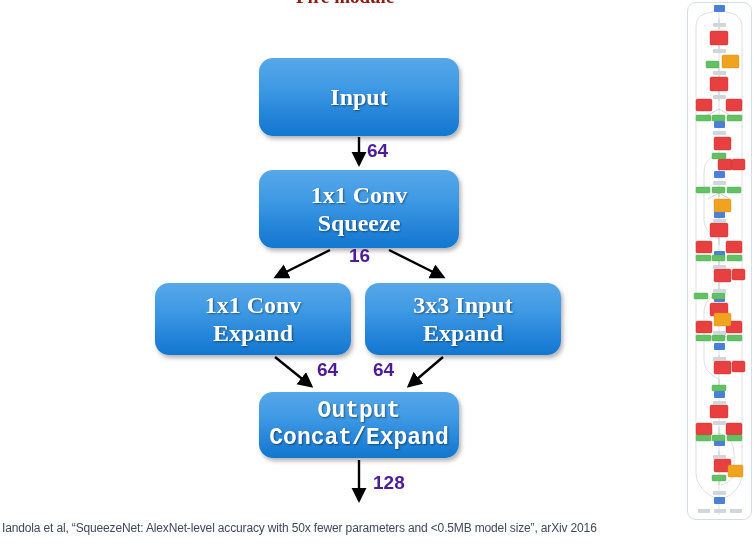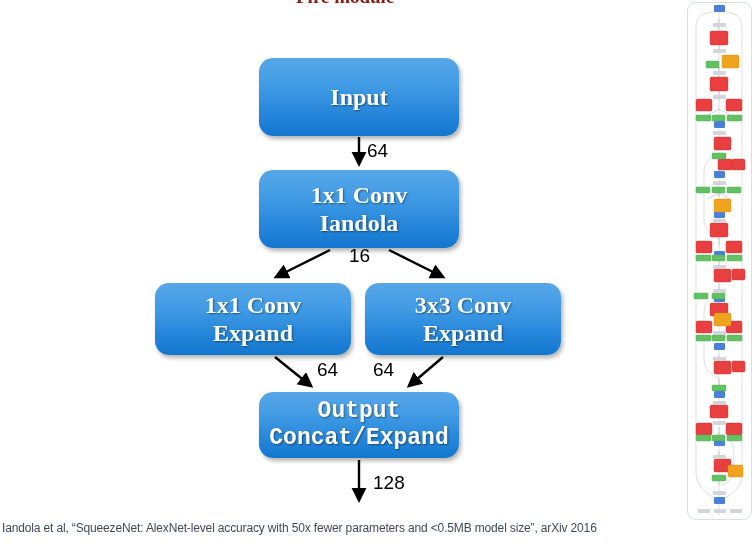--- a/index.html
+++ b/index.html
@@ -69,24 +69,24 @@
     position: absolute;
     left: 0; top: 0;
     width: 753px;
     height: 544px;
     pointer-events: none;
   }
 
   
   .edge-label {
     position: absolute;
-    color: #000000;
+    color: #4c1d95;
     font-family: "Liberation Sans", sans-serif;
     font-size: 19px;
-    font-weight: 400;
+    font-weight: 700;
     white-space: nowrap;
   }
   #lbl-64-top   { left: 367px; top: 140px; }
   #lbl-16       { left: 349px; top: 245px; text-align: right; }
   #lbl-64-left  { left: 317px; top: 359px; }
   #lbl-64-right { left: 373px; top: 359px; }
   #lbl-128      { left: 373px; top: 472px; }
 
   
   .caption {
@@ -153,30 +153,30 @@
       <line x1="359" y1="460" x2="359" y2="500" stroke="#000000" stroke-width="2.4" marker-end="url(#ah)"></line>
     </g>
   </svg>
 
   <div class="node" id="node-input">
     <span class="line">Input</span>
   </div>
 
   <div class="node" id="node-squeeze">
     <span class="line">1x1 Conv</span>
-    <span class="line">Iandola</span>
+    <span class="line">Squeeze</span>
   </div>
 
   <div class="node" id="node-exp1">
     <span class="line">1x1 Conv</span>
     <span class="line">Expand</span>
   </div>
 
   <div class="node" id="node-exp3">
-    <span class="line">3x3 Conv</span>
+    <span class="line">3x3 Input</span>
     <span class="line">Expand</span>
   </div>
 
   <div class="node" id="node-output">
     <span class="line">Output</span>
     <span class="line">Concat/Expand</span>
   </div>
 
   <div class="edge-label" id="lbl-64-top">64</div>
   <div class="edge-label" id="lbl-16">16</div>

